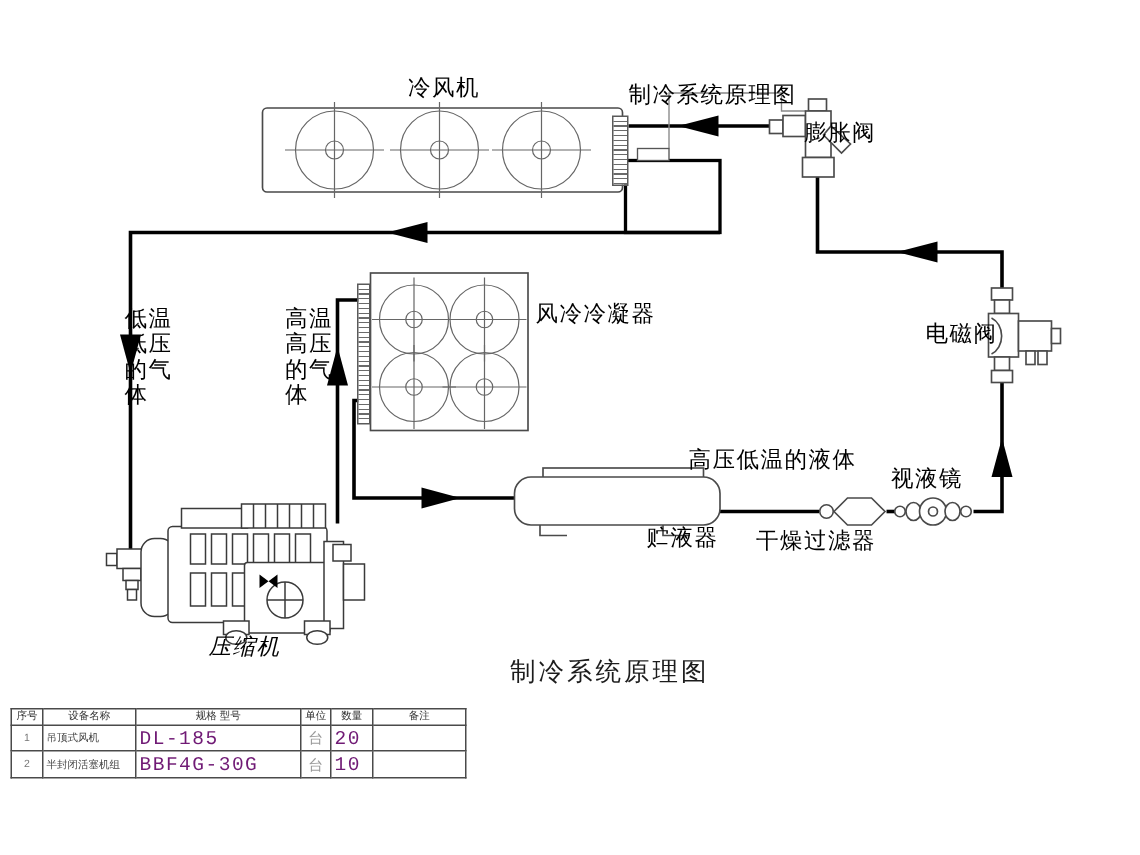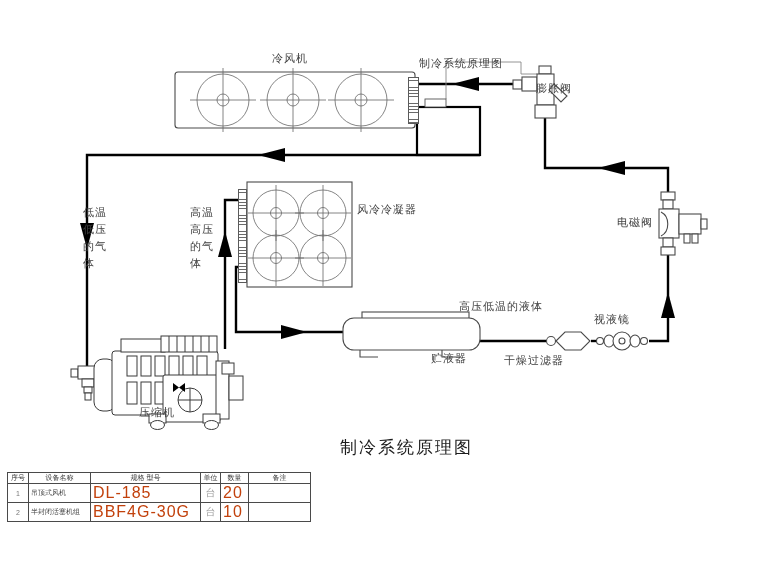--- a/index.html
+++ b/index.html
@@ -1,29 +1,29 @@
 <!DOCTYPE html>
 <html><head>
 <meta charset="utf-8">
 <style>
   html,body{margin:0;padding:0;background:#fff;}
   .stage{position:relative;width:760px;height:570px;background:#ffffff;
          font-family:"Liberation Sans",sans-serif;overflow:hidden;}
   svg{position:absolute;left:0;top:0;}
-  .lbl{position:absolute;color:#404040;font-size:11px;line-height:17px;
+  .lbl{position:absolute;color:#000000;font-size:15px;line-height:17px;
        white-space:pre-line;letter-spacing:1px;}
   .lbl-title{position:absolute;color:#1c1c1c;font-size:17px;letter-spacing:2px;}
   .fins{position:absolute;border:1px solid #5a5a5a;box-sizing:border-box;
         background:repeating-linear-gradient(#fff,#fff 2.4px,#6a6a6a 2.4px,#6a6a6a 3.2px);}
   table.equip{position:absolute;left:7px;top:472px;border-collapse:collapse;table-layout:fixed;}
   table.equip td{border:1px solid #4a4a4a;padding:0 2px;overflow:hidden;vertical-align:middle;}
   .hd{font-size:7px;color:#333;text-align:center;height:10px;line-height:10px;}
   .seq{font-size:7px;color:#777;text-align:center;}
   .nm{font-size:7px;color:#444;}
-  .stencil{font-family:Liberation Sans, sans-serif;font-size:16px;color:#c2410c;letter-spacing:1px;}
+  .stencil{font-family:Liberation Mono, monospace;font-size:13px;color:#701a75;letter-spacing:1px;}
   .stencil-sm{font-family:"DejaVu Sans Mono",monospace;font-size:10px;color:#9a9a9a;text-align:center;}
   .r1{height:17px;} .r2{height:18px;}
 </style>
 </head>
 <body>
 
 <div class="stage">
 
   <svg width="760" height="570" viewBox="0 0 760 570">
 
@@ -177,21 +177,21 @@
 的气
 体</div>
   <div class="lbl" style="left:190px;top:204px;">高温
 高压
 的气
 体</div>
   <div class="lbl" style="left:389px;top:350px;margin-left:42px;">贮液器</div>
   <div class="lbl" style="left:459px;top:298px;">高压低温的液体</div>
   <div class="lbl" style="left:504px;top:352px;text-align:center;">干燥过滤器</div>
   <div class="lbl" style="left:594px;top:311px;">视液镜</div>
-  <div class="lbl" style="left:139px;top:404px;">压缩机</div>
+  <div class="lbl" style="left:139px;top:423px;font-style:italic;">压缩机</div>
   <div class="lbl-title" style="left:340px;top:436px;">制冷系统原理图</div>
 
   <table class="equip">
     <colgroup>
       <col style="width:21px">
         <col style="width:62px">
         <col style="width:110px">
       <col style="width:20px">
         <col style="width:28px">
         <col style="width:62px">

